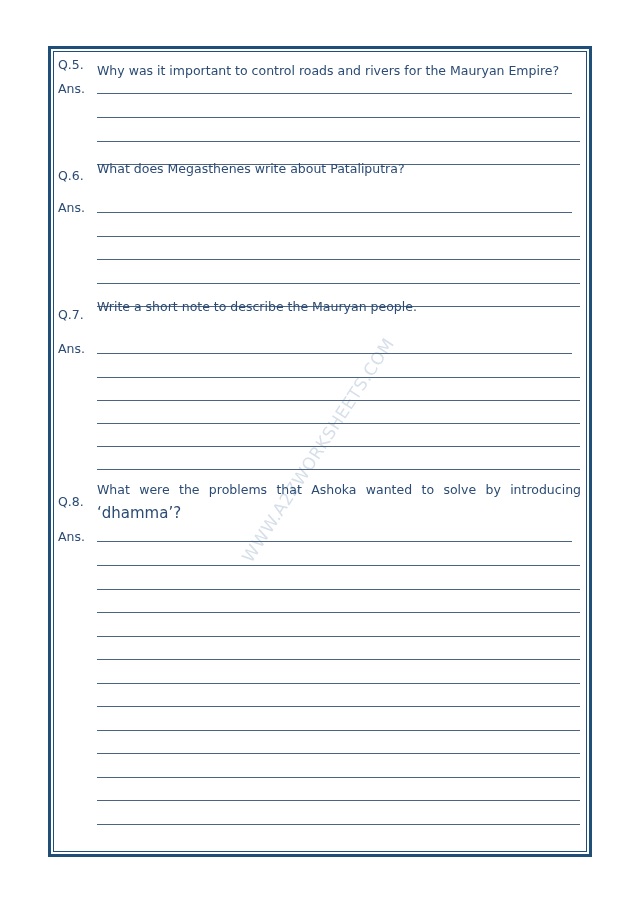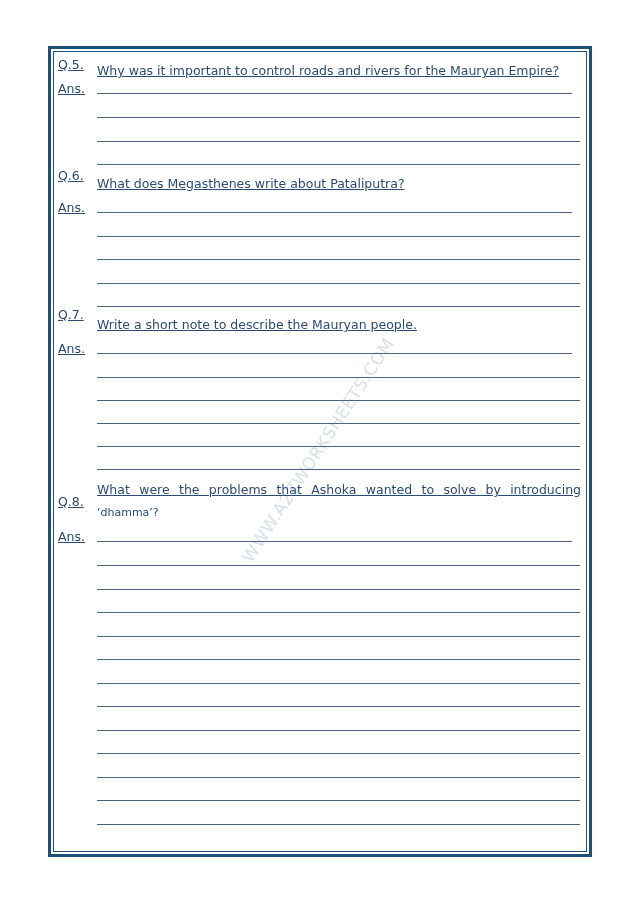--- a/index.html
+++ b/index.html
@@ -3,26 +3,26 @@
 <meta charset="utf-8">
 <style>
   html, body { margin: 0; padding: 0; background: #ffffff; }
   body { width: 640px; height: 905px; position: relative; overflow: hidden;
          font-family: "DejaVu Sans", "Liberation Sans", sans-serif; }
   .page-frame { position: absolute; left: 48px; top: 46px; width: 538px; height: 805px;
                 border: 3px solid #1f4e79; }
   .inner-frame { position: absolute; left: 2px; top: 2px; right: 2px; bottom: 2px;
                  border: 1px solid #1f4e79; }
   .qnum, .qtext, .ans-label {
-    position: absolute; font-size: 12.5px; color: #2b4b74; line-height: 14px; white-space: nowrap; text-decoration: underline;
+    position: absolute; font-size: 12.5px; color: #2b4b74; line-height: 14px; white-space: nowrap;
   }
   .qnum, .ans-label { left: 58px; }
   .qtext { left: 97px; }
   .qtext.justify { width: 484px; white-space: normal; text-align: justify; text-align-last: justify; }
-  .qtext-cont { position: absolute; left: 97px; font-size: 11px; color: #2b4b74; line-height: 14px; }
+  .qtext-cont { position: absolute; left: 97px; font-size: 15px; color: #2b4b74; line-height: 14px; }
   .rule { position: absolute; left: 97px; height: 1px; background: #4d6480; }
   .rule.first { width: 475px; }
   .rule.full { width: 483px; }
   .watermark { position: absolute; left: 318px; top: 450px; transform: translate(-50%,-50%) rotate(-57deg);
                font-size: 17px; color: #c9d5e3; letter-spacing: 0.5px; white-space: nowrap;
                font-family: "DejaVu Sans", sans-serif; opacity: 0.75; }
 </style>
 </head>
 <body>
 
@@ -37,32 +37,32 @@
   <span class="qtext" style="top:64px">Why was it important to control roads and rivers for the Mauryan Empire?</span>
   <span class="ans-label" style="top:82px">Ans.</span>
   <div class="rule first" style="top:93px"></div>
   <div class="rule full" style="top:117px"></div>
   <div class="rule full" style="top:141px"></div>
   <div class="rule full" style="top:164px"></div>
 </div>
 
 <div>
   <span class="qnum" style="top:169px">Q.6.</span>
-  <span class="qtext" style="top:177px">What does Megasthenes write about Pataliputra?</span>
+  <span class="qtext" style="top:162px">What does Megasthenes write about Pataliputra?</span>
   <span class="ans-label" style="top:201px">Ans.</span>
   <div class="rule first" style="top:212px"></div>
   <div class="rule full" style="top:236px"></div>
   <div class="rule full" style="top:259px"></div>
   <div class="rule full" style="top:283px"></div>
   <div class="rule full" style="top:306px"></div>
 </div>
 
 <div>
   <span class="qnum" style="top:308px">Q.7.</span>
-  <span class="qtext" style="top:318px">Write a short note to describe the Mauryan people.</span>
+  <span class="qtext" style="top:300px">Write a short note to describe the Mauryan people.</span>
   <span class="ans-label" style="top:342px">Ans.</span>
   <div class="rule first" style="top:353px"></div>
   <div class="rule full" style="top:377px"></div>
   <div class="rule full" style="top:400px"></div>
   <div class="rule full" style="top:423px"></div>
   <div class="rule full" style="top:446px"></div>
   <div class="rule full" style="top:469px"></div>
 </div>
 
 <div>

